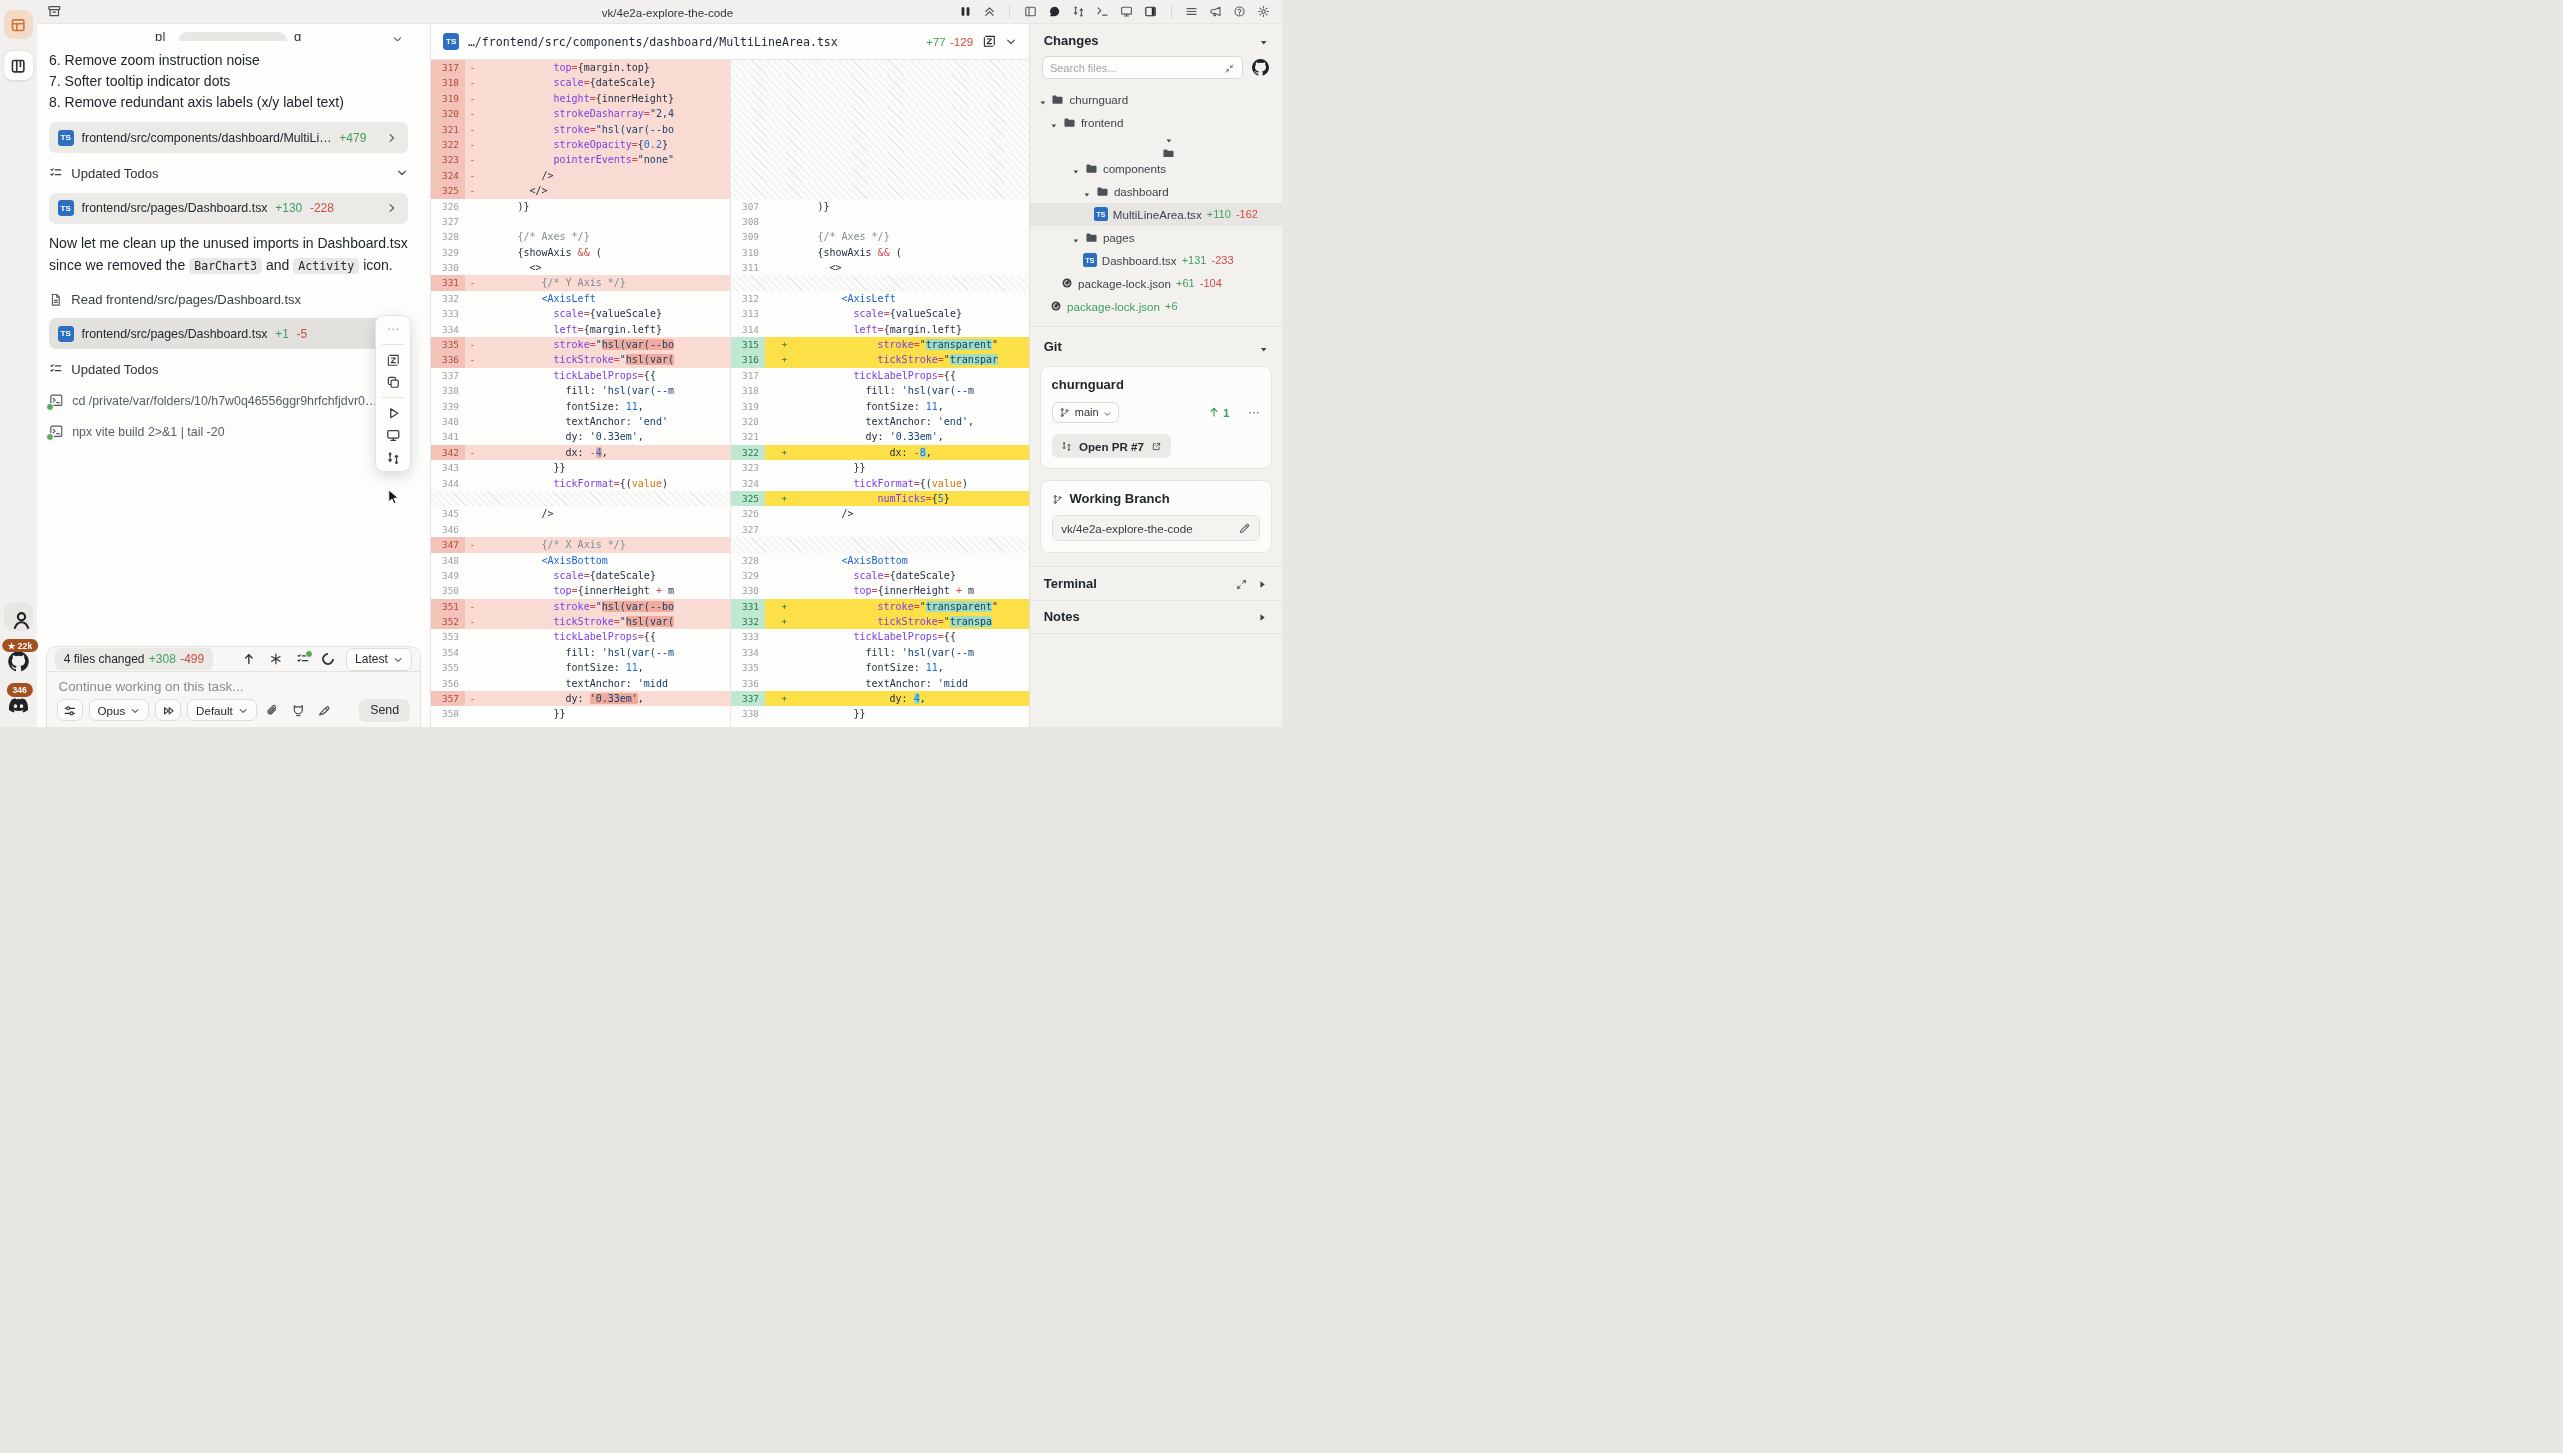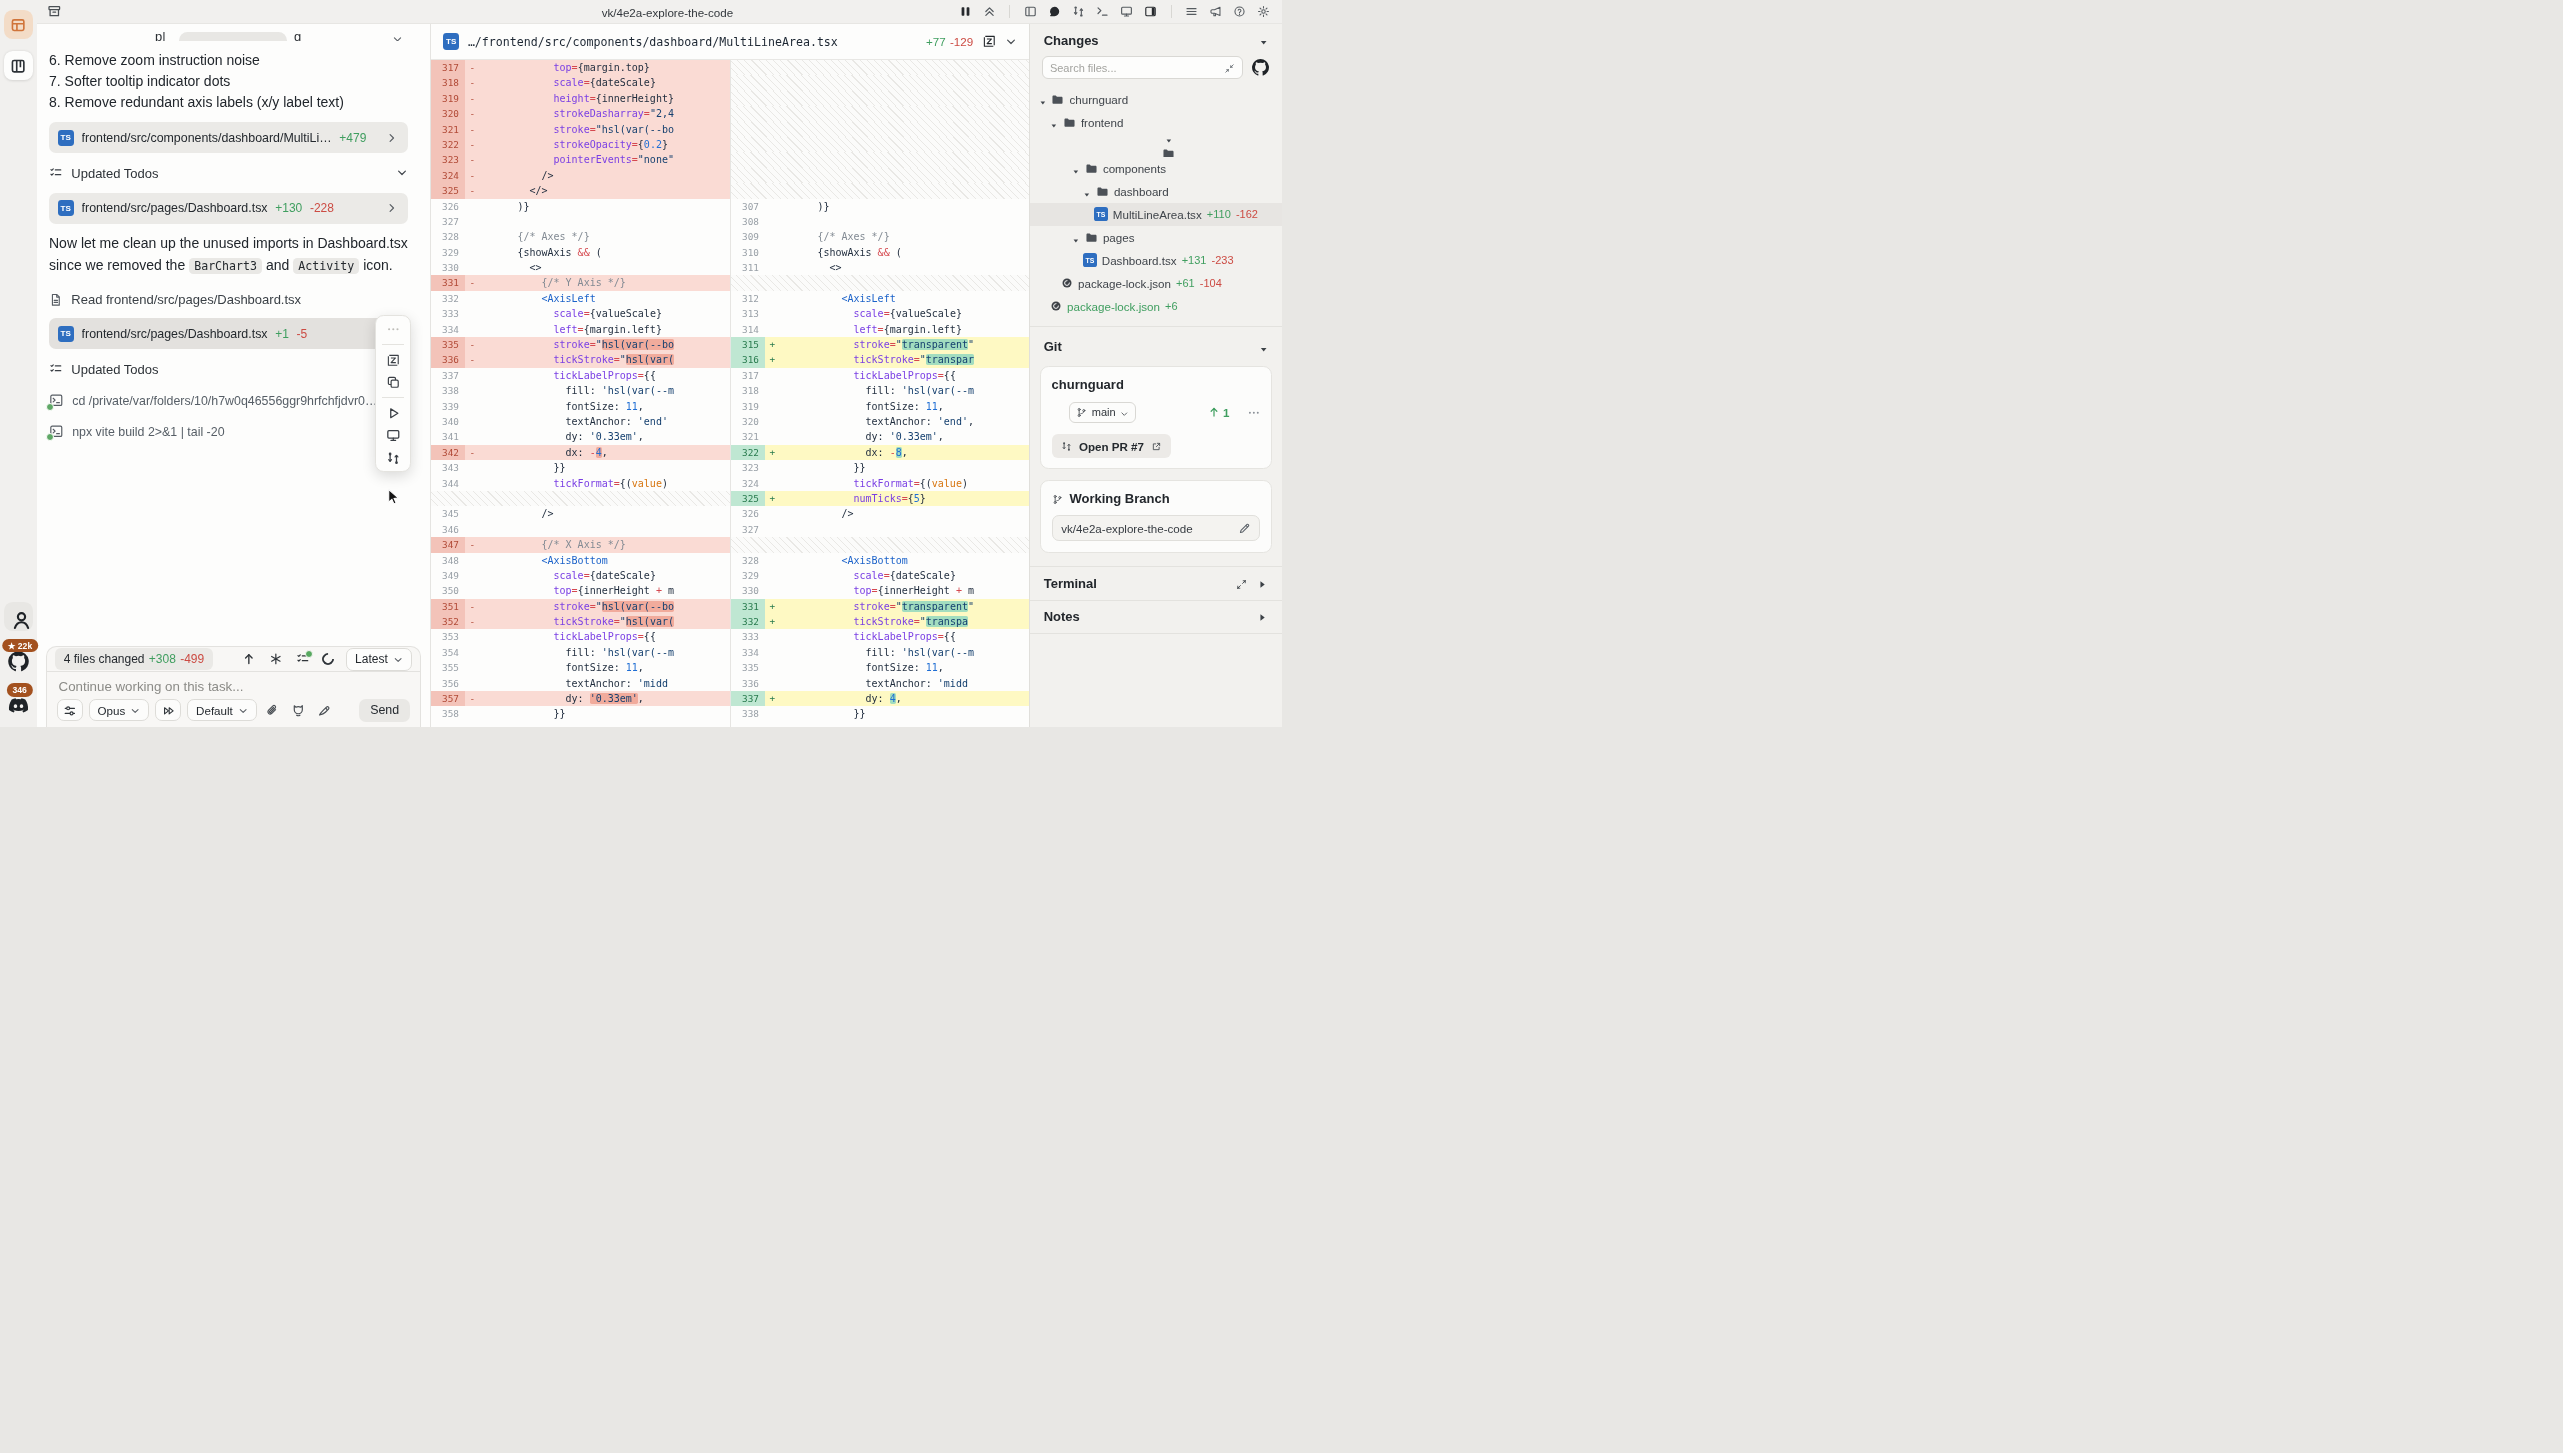--- a/index.html
+++ b/index.html
@@ -106,21 +106,21 @@
   .diff-body { flex:1; display:flex; min-height:0; font-family:"DejaVu Sans Mono", monospace; font-size:10px; }
   .diff-col { width:50%; overflow:hidden; }
   .diff-col.right { border-left:0.9px solid #e6e5e2; }
   .drow { display:flex; height:15.4px; line-height:15.4px; white-space:pre; }
   .drow .num { width:34px; flex:none; text-align:right; padding-right:6px; color:#99a0a7; font-size:9.4px; }
   .drow .mark { width:14.6px; flex:none; text-align:center; font-size:9.4px; }
   .drow .code { flex:1; overflow:hidden; padding-left:1.7px; }
   .drow.t-d { background:#fadbd4; }
   .drow.t-d .num { background:#f3c3b9; color:#b14a37; }
   .drow.t-d .mark { color:#b14a37; }
-  .drow.t-i { background:#fef9c3; }
+  .drow.t-i { background:#fde047;gap:12px; }
   .drow.t-i .num { background:#bfe7d2; color:#277a4d; }
   .drow.t-i .mark { color:#277a4d; }
   .drow.hatch { background:repeating-linear-gradient(45deg,#fbfbfa 0 4.3px,#e9e8e5 4.3px 5.1px); }
   .tk-p { color:#1e2b3c; } .tk-a { color:#7a3fe4; } .tk-o { color:#d5484f; }
   .tk-s { color:#15406f; } .tk-n { color:#1f6ed4; } .tk-c { color:#828a93; }
   .tk-t { color:#1b62c9; } .tk-v { color:#d7750f; }
   .chip-d { background:#f1ab9c; border-radius:1.7px; }
   .chip-i { background:#a2ddbf; border-radius:1.7px; }
 
   
@@ -142,21 +142,21 @@
   .t-folder { width:13px; height:13px; color:#4c5157; flex:none; }
   .t-folder svg { width:100%; height:100%; }
   .ts-badge-sm { width:13.7px; height:13.7px; flex:none; background:#2e6ec0; color:#fff; border-radius:2.6px; font-size:6.9px; font-weight:bold; display:grid; place-items:center; }
   .t-pkg { width:12px; height:12px; color:#3e4247; flex:none; }
   .t-pkg svg { width:100%; height:100%; }
   .t-stats { font-size:11px; display:flex; gap:5.1px; }
   .t-name.green { color:#3f9e5f; }
   .sb-div { height:0.9px; background:#e3e2de; margin:3.4px 0; }
   .sb-card { margin:5.1px 10.3px; background:#fcfcfb; border:0.9px solid #e5e4e0; border-radius:8.6px; padding:10.3px; }
   .repo-name { font-size:13px; font-weight:bold; color:#23272c; margin-bottom:9.4px; }
-  .branch-row { display:flex; align-items:center; gap:6.9px;margin-left:17px; }
+  .branch-row { display:flex; align-items:center; gap:6.9px; }
   .branch-btn { height:21.4px; border:0.9px solid #d9d8d4; border-radius:6px; background:#fcfcfb; padding:0 6.9px; display:flex; align-items:center; gap:4.3px; font-size:11px; color:#2f343a; font-family:inherit; cursor:pointer; }
   .b-ic { width:11px; height:11px; color:#4a4f54; } .b-ic svg { width:100%; height:100%; }
   .b-ic.sm { width:8.6px; height:8.6px; }
   .ahead { margin-left:auto; display:flex; align-items:center; gap:2.6px; color:#3f9e5f; font-size:11.6px; font-weight:bold; }
   .ahead .b-ic { color:#3f9e5f; width:12px; height:12px; }
   .dots-btn { width:13.7px; height:13.7px; color:#8a9097; margin-left:10.3px; cursor:pointer; }
   .dots-btn svg { width:100%; height:100%; }
   .pr-btn { margin-top:11px; height:24px; background:#eceae7; border:none; border-radius:6px; padding:0 9.4px; display:inline-flex; align-items:center; gap:6.9px; font-size:11.6px; font-weight:bold; color:#24292e; font-family:inherit; cursor:pointer; }
   .wb-label { display:flex; align-items:center; gap:6.9px; font-size:13px; font-weight:bold; color:#23272c; }
   .wb-box { margin-top:9.4px; height:26px; background:#f4f3f0; border:0.9px solid #e0dfdb; border-radius:6.9px; display:flex; align-items:center; padding:0 8.6px; font-size:11.6px; color:#363b41; }

